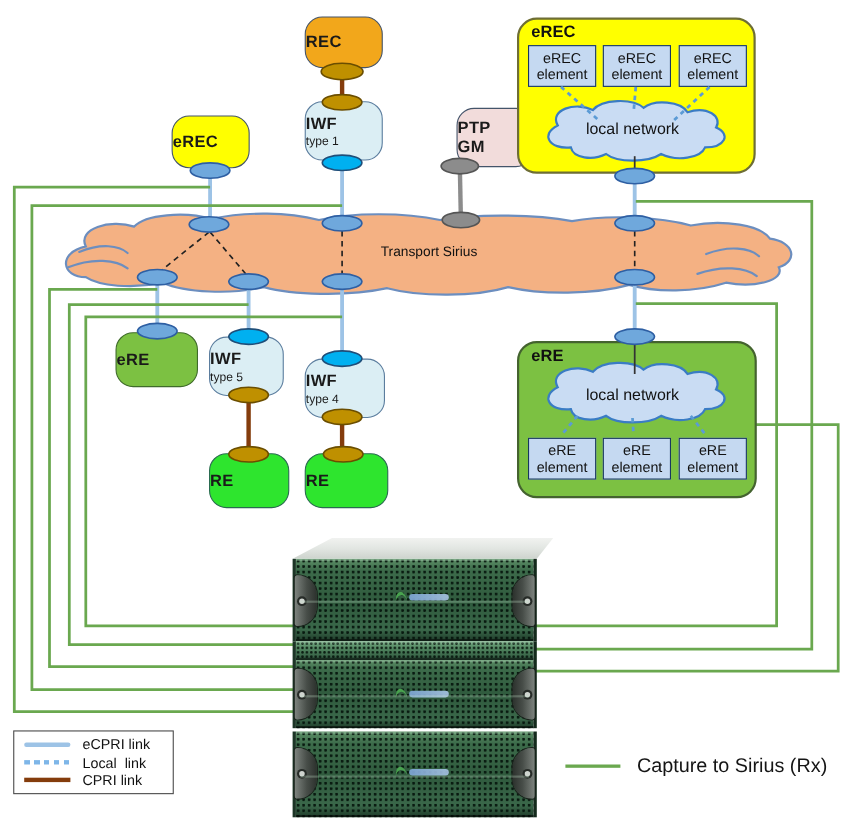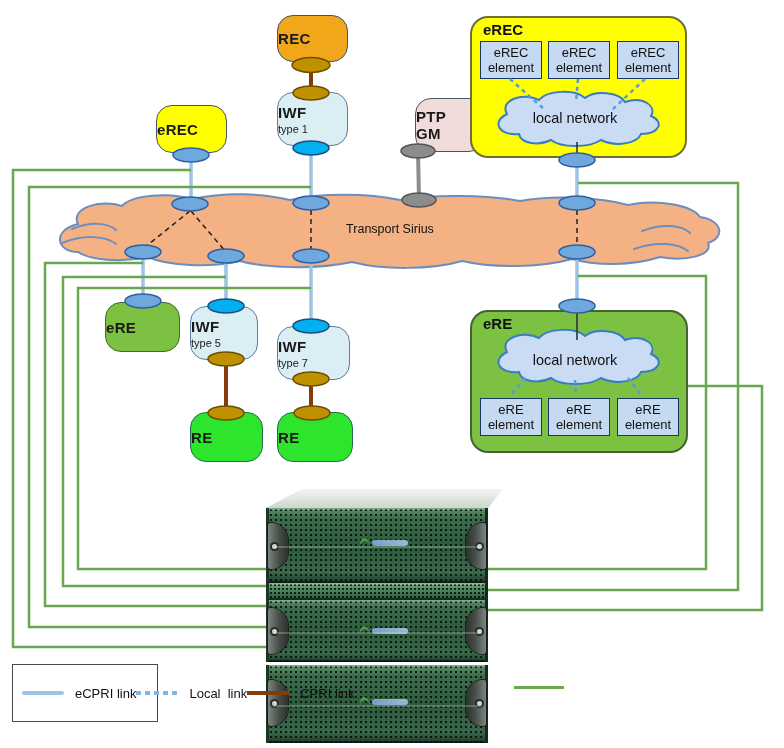--- a/index.html
+++ b/index.html
@@ -28,21 +28,21 @@
            border:1.6px solid #17375E;display:flex;align-items:center;justify-content:center;
            text-align:center;font-size:13px;line-height:1.18;color:#111;padding:1px;}
 
   
   .flabel{position:absolute;text-align:center;color:#111;}
   .transport-label{font-size:12.5px;}
   .cloud-label{font-size:14.5px;}
 
   
   .legend{position:absolute;left:12px;top:664px;width:146px;height:58px;background:#fff;
-          border:1.6px solid #4a4a4a;display:flex;flex-direction:row;justify-content:space-evenly;
+          border:1.6px solid #4a4a4a;display:flex;flex-direction:column;justify-content:space-evenly;
           padding:3px 9px;box-sizing:border-box;}
   .lrow{display:flex;align-items:center;gap:11px;}
   .lsample{width:42px;height:4px;flex:none;}
   .ls-ecpri{background:#9DC3E6;border-radius:2px;}
   .ls-local{background:repeating-linear-gradient(90deg,#7EB6E8 0 5px,transparent 5px 9px);}
   .ls-cpri{background:#843C0C;}
   .llabel{font-size:13px;white-space:pre;color:#111;}
 
   
   .capture-row{position:absolute;left:514px;top:686px;display:flex;align-items:center;gap:15px;}
@@ -178,21 +178,21 @@
     <span class="nl">eRE</span>
   </div>
 
   <div class="node n-cyan" style="left:190px;top:306px;width:68px;height:54px;">
     <span class="nl">IWF</span>
     <span class="nsub">type 5</span>
   </div>
 
   <div class="node n-cyan" style="left:277px;top:326px;width:73px;height:54px;">
     <span class="nl">IWF</span>
-    <span class="nsub">type 7</span>
+    <span class="nsub">type 4</span>
   </div>
 
   <div class="node n-bgreen" style="left:190px;top:412px;width:73px;height:50px;">
     <span class="nl">RE</span>
   </div>
 
   <div class="node n-bgreen" style="left:277px;top:412px;width:76px;height:50px;">
     <span class="nl">RE</span>
   </div>
 
@@ -263,20 +263,21 @@
       <span class="llabel">Local  link</span>
     </div>
     <div class="lrow">
       <span class="lsample ls-cpri"></span>
       <span class="llabel">CPRI link</span>
     </div>
   </div>
 
   <div class="capture-row">
     <span class="capture-line"></span>
+    <span class="capture-label">Capture to Sirius (Rx)</span>
   </div>
 
   <svg class="layer" width="784" height="748">
     <defs>
       <path id="cloudShape" d="M 30 42 C 10 44 2 30 18 22 C 10 8 34 0 50 8
         C 58 -2 86 -3 96 6 C 106 -2 130 0 136 10 C 154 4 168 14 162 24
         C 176 30 170 42 152 42 C 148 52 126 55 112 48 C 100 56 72 56 62 48
         C 50 54 32 52 30 42 Z"></path>
     </defs>
 

